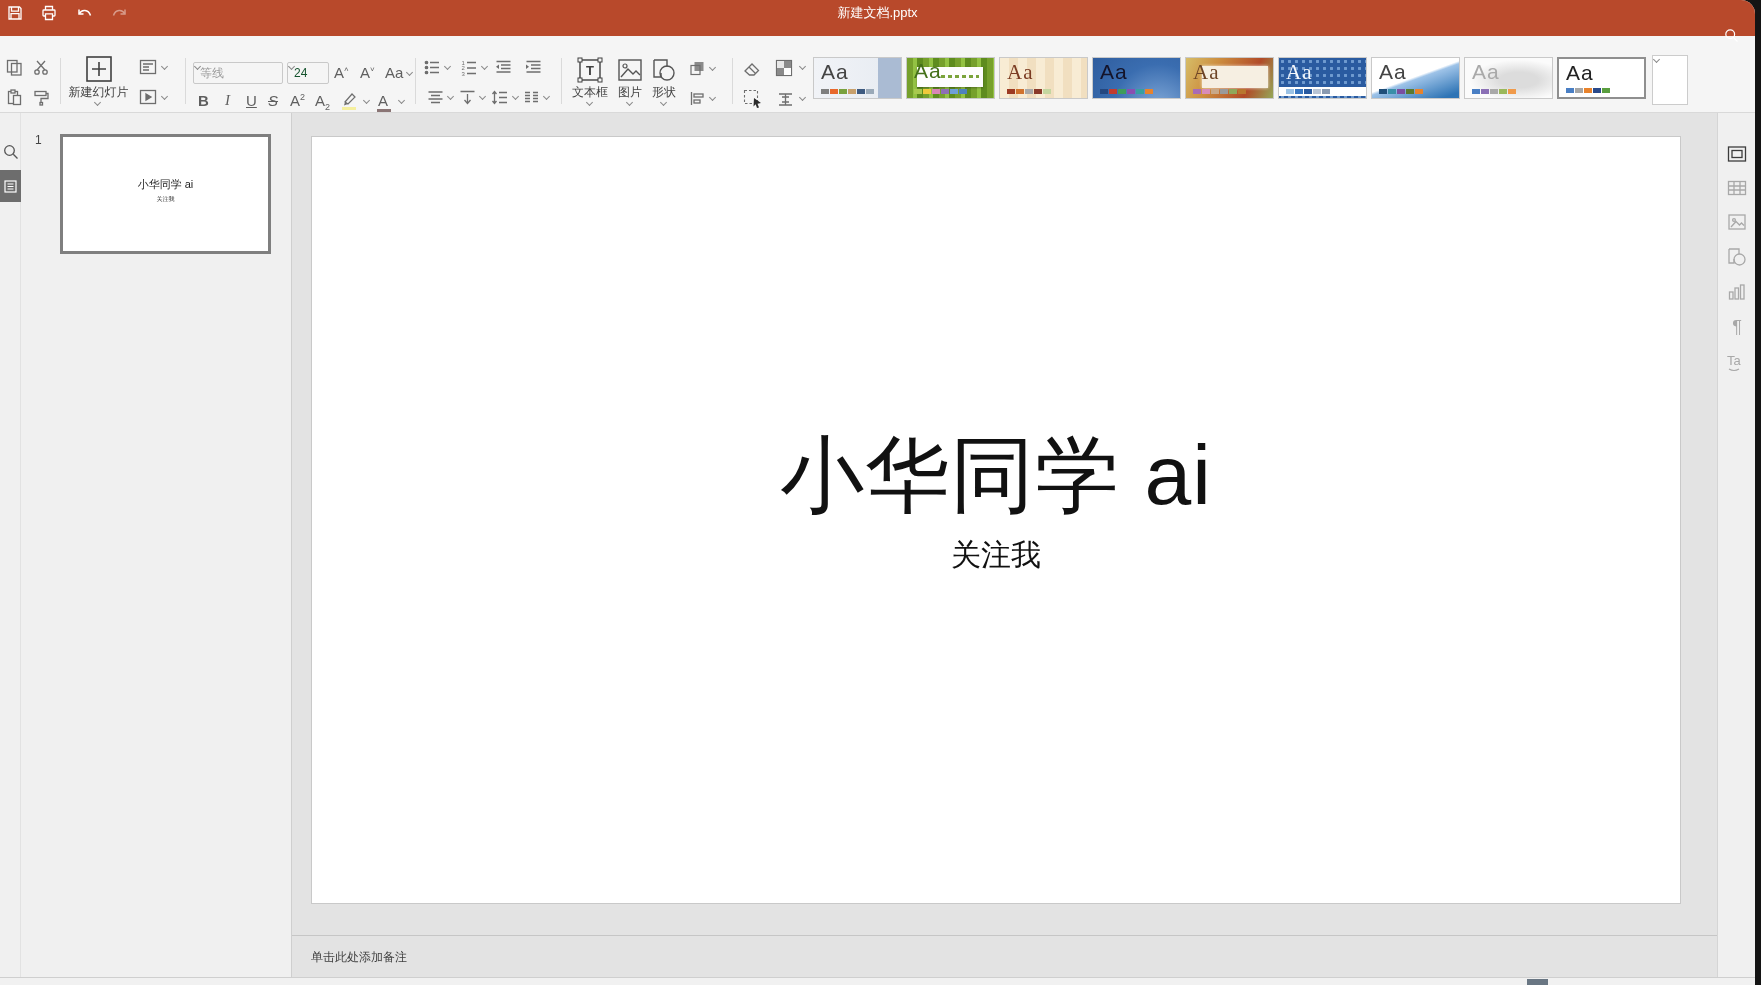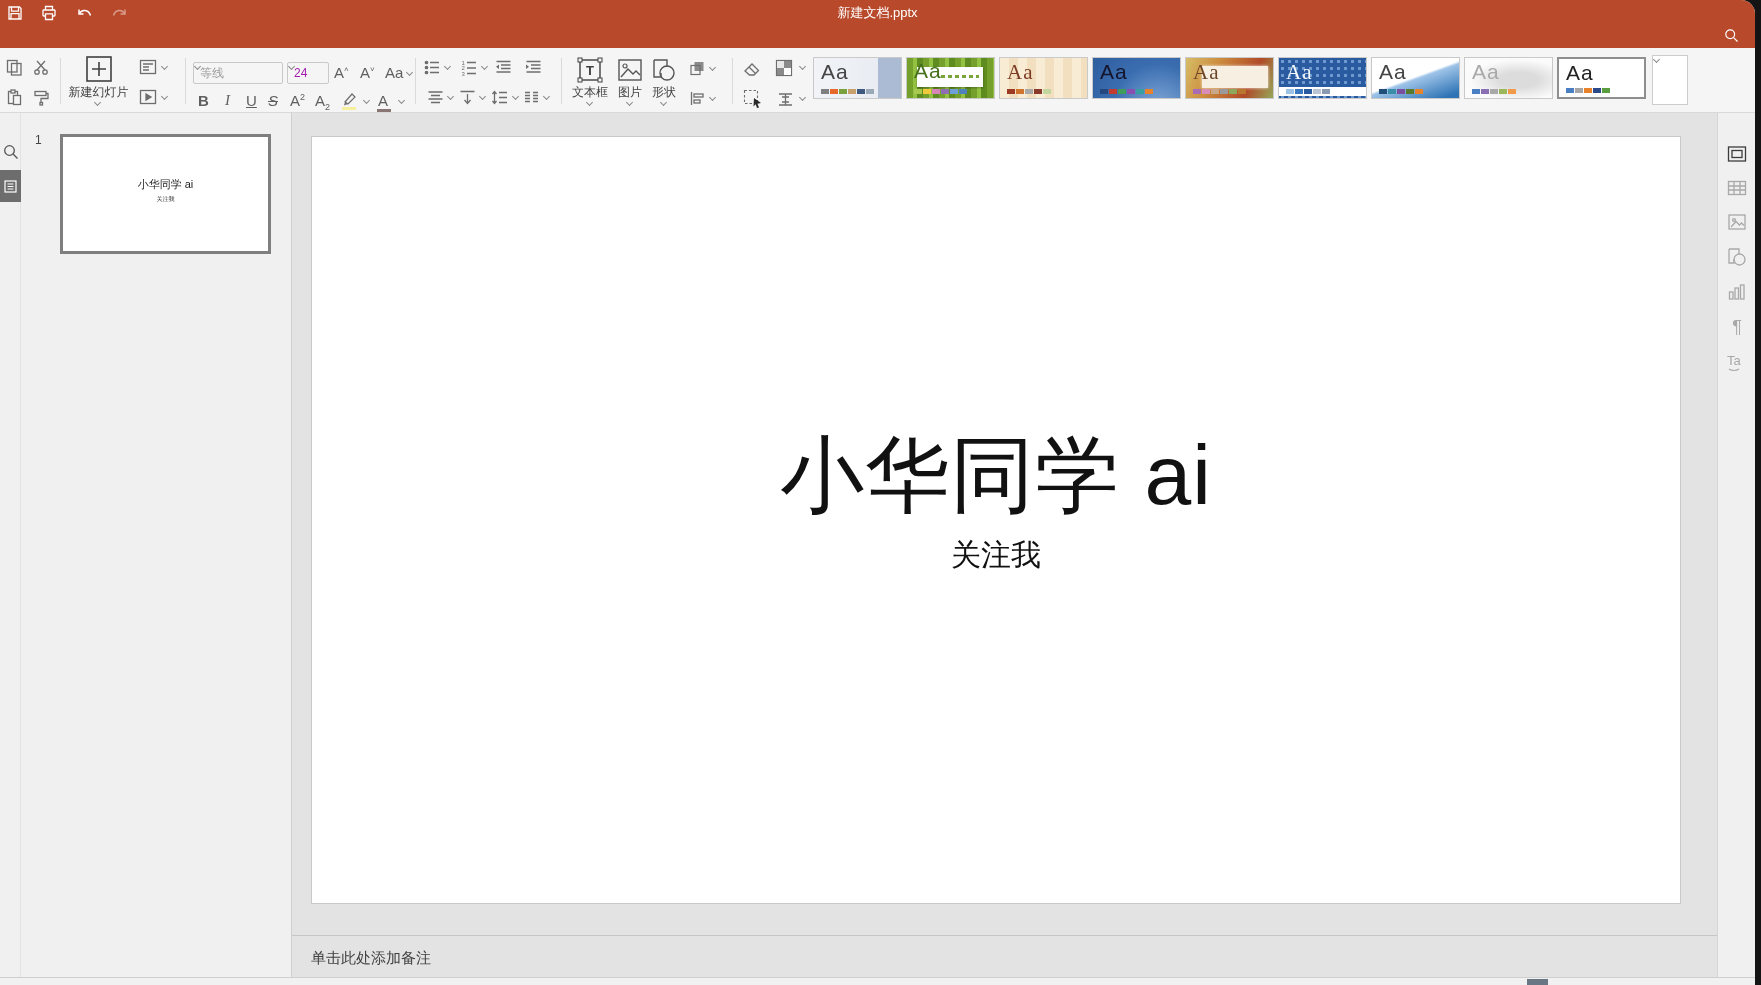--- a/index.html
+++ b/index.html
@@ -3,21 +3,21 @@
 <meta charset="utf-8">
 <style>
   html,body{margin:0;padding:0;background:#141414;}
   #screen{position:relative;width:1761px;height:985px;overflow:hidden;
           font-family:"Liberation Sans","DejaVu Sans",sans-serif;
           -webkit-font-smoothing:antialiased;}
   #app{position:absolute;left:0;top:0;width:1755px;height:985px;background:#f5f5f5;
        border-top-right-radius:14px;overflow:hidden;}
 
   
-  #titlebar{position:absolute;left:0;top:0;width:100%;height:48px;background:#b8492b;}
+  #titlebar{position:absolute;left:0;top:0;width:100%;height:36px;background:#b8492b;}
   .qat-btn{position:absolute;top:4px;width:22px;height:18px;display:flex;align-items:center;justify-content:center;}
   #win-title{position:absolute;left:0;right:0;top:4px;text-align:center;color:#ffffff;font-size:13px;}
   #tabrow{position:absolute;left:0;top:24px;height:24px;display:flex;align-items:stretch;}
   .tab{color:#ffffff;font-size:13px;font-weight:600;display:flex;align-items:center;justify-content:center;
        padding:0 11px;cursor:default;}
   .tab.active{background:#ffffff;color:#b8492b;}
   #bar-search{position:absolute;right:16px;top:28px;}
 
   
   #ribbon{position:absolute;left:0;top:48px;width:100%;height:65px;background:#f5f5f5;border-bottom:1px solid #d9d9d9;box-sizing:border-box;}
@@ -72,21 +72,21 @@
   #thumbpanel{position:absolute;left:21px;top:113px;width:271px;bottom:8px;background:#f0f0f0;border-right:1px solid #cfcfcf;box-sizing:border-box;}
   #slide-num{position:absolute;left:14px;top:20px;font-size:12px;color:#444;}
   #thumb{position:absolute;left:39px;top:21px;width:211px;height:120px;background:#ffffff;border:3px solid #7f7f7f;box-sizing:border-box;}
   #thumb-title{position:absolute;left:0;right:0;top:40px;text-align:center;font-size:11px;color:#222;font-weight:300;}
   #thumb-sub{position:absolute;left:0;right:0;top:58px;text-align:center;font-size:6px;color:#333;}
   #workspace{position:absolute;left:292px;top:113px;width:1425px;bottom:8px;background:#e3e3e3;}
   #canvas{position:absolute;left:19px;top:23px;width:1370px;height:768px;background:#ffffff;border:1px solid #c9c9c9;box-sizing:border-box;}
   #slide-title{position:absolute;left:0;right:0;top:282px;text-align:center;font-size:84px;font-weight:250;color:#111;letter-spacing:1px;}
   #slide-sub{position:absolute;left:0;right:0;top:398px;text-align:center;font-size:30px;font-weight:300;color:#111;}
   #notes-sep{position:absolute;left:0;right:0;top:822px;height:1px;background:#c6c6c6;}
-  #notes-text{position:absolute;left:19px;top:836px;font-size:15px;color:#3f3f3f;}
+  #notes-text{position:absolute;left:19px;top:836px;font-size:12px;color:#3f3f3f;}
   #rightbar{position:absolute;left:1717px;top:113px;width:38px;bottom:8px;background:#f0f0f0;border-left:1px solid #d5d5d5;box-sizing:border-box;}
   .rb-item{position:absolute;left:8px;width:22px;height:22px;display:flex;align-items:center;justify-content:center;}
   .ric{stroke:#a8a8a8;fill:none;stroke-width:1.3;}
   .ric.dark{stroke:#3c3c3c;}
   #bottomstrip{position:absolute;left:0;bottom:0;width:1755px;height:8px;background:#f1f1f1;border-top:1px solid #cfcfcf;box-sizing:border-box;}
   #bottom-thumb{position:absolute;left:1527px;top:1px;width:21px;height:7px;background:#697683;}
   #edge{position:absolute;right:0;top:0;width:6px;height:985px;background:#141414;}
 </style>
 </head>
 <body>
@@ -184,21 +184,21 @@
       </svg>
     </div>
     <span class="chev" style="left:161px;top:45px"></span>
     <div class="vsep" style="left:185px"></div>
 
     <div class="combo" style="left:193px;top:14px;width:90px">
       <span class="val">等线</span>
       <span class="chev" style="position:static"></span>
     </div>
     <div class="combo" style="left:287px;top:14px;width:42px">
-      <span class="val" style="color:#a21caf">24</span>
+      <span class="val" style="color:#14532d">24</span>
       <span class="chev" style="position:static"></span>
     </div>
     <div class="glyph" style="left:334px;top:16px">
       <span>A</span><sup style="font-size:8px">˄</sup>
     </div>
     <div class="glyph" style="left:360px;top:16px">
       <span>A</span><sup style="font-size:8px">˅</sup>
     </div>
     <div class="glyph" style="left:385px;top:16px">
       <span>Aa</span>

